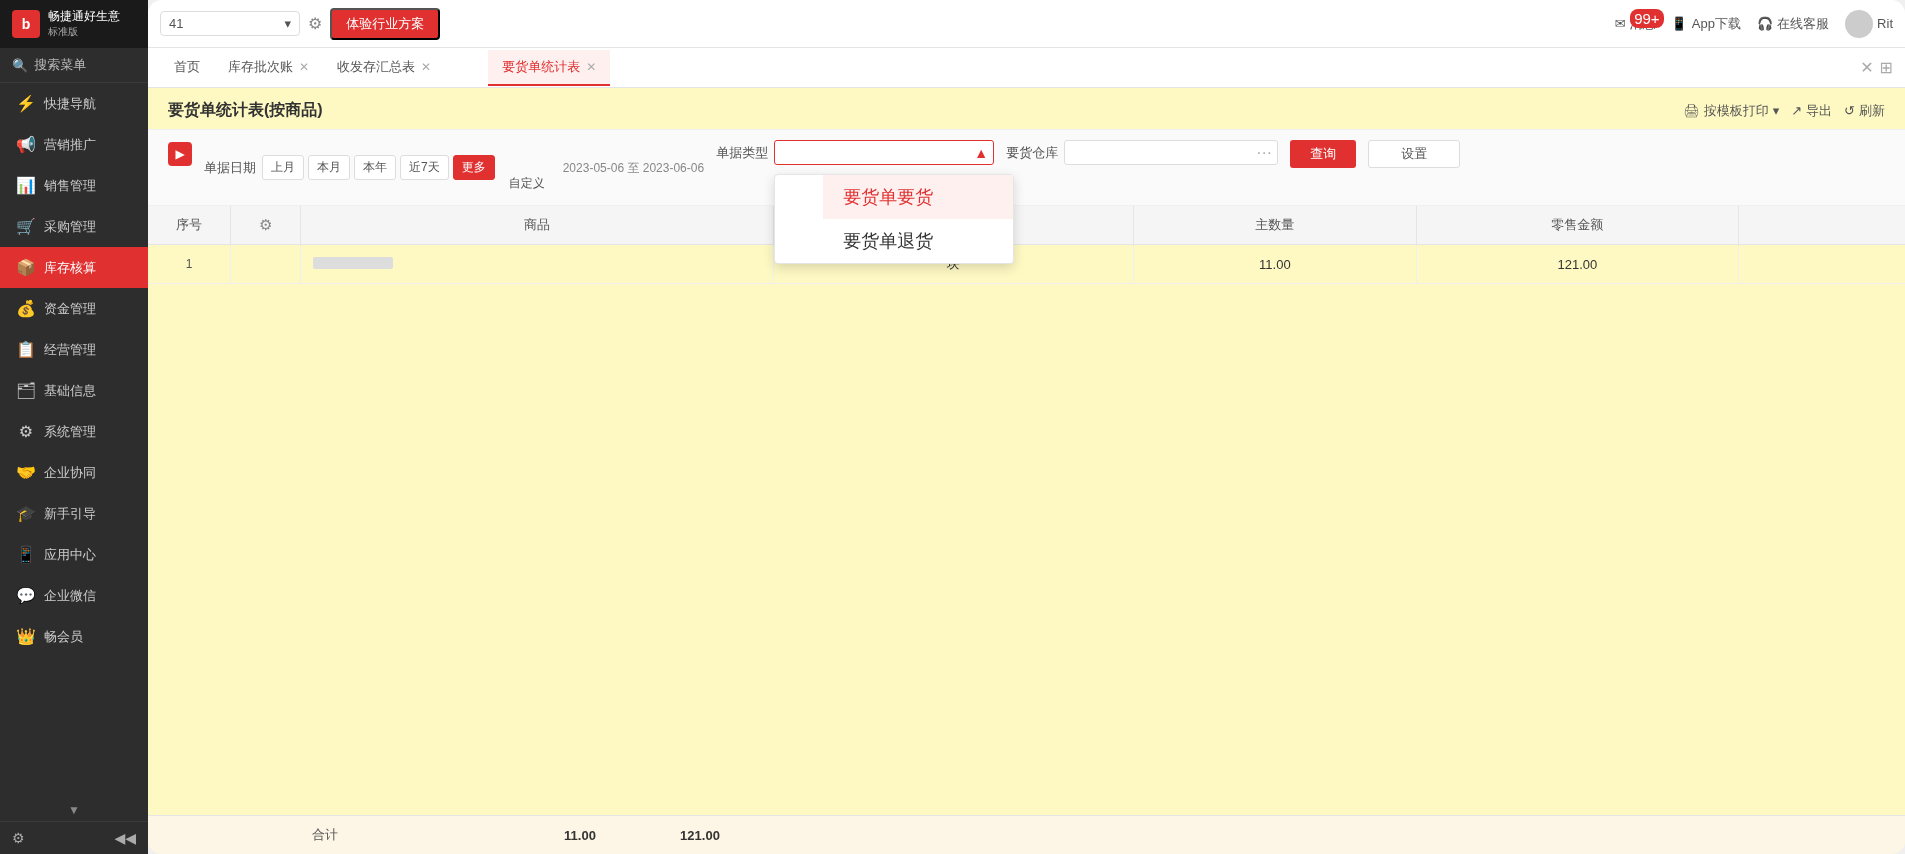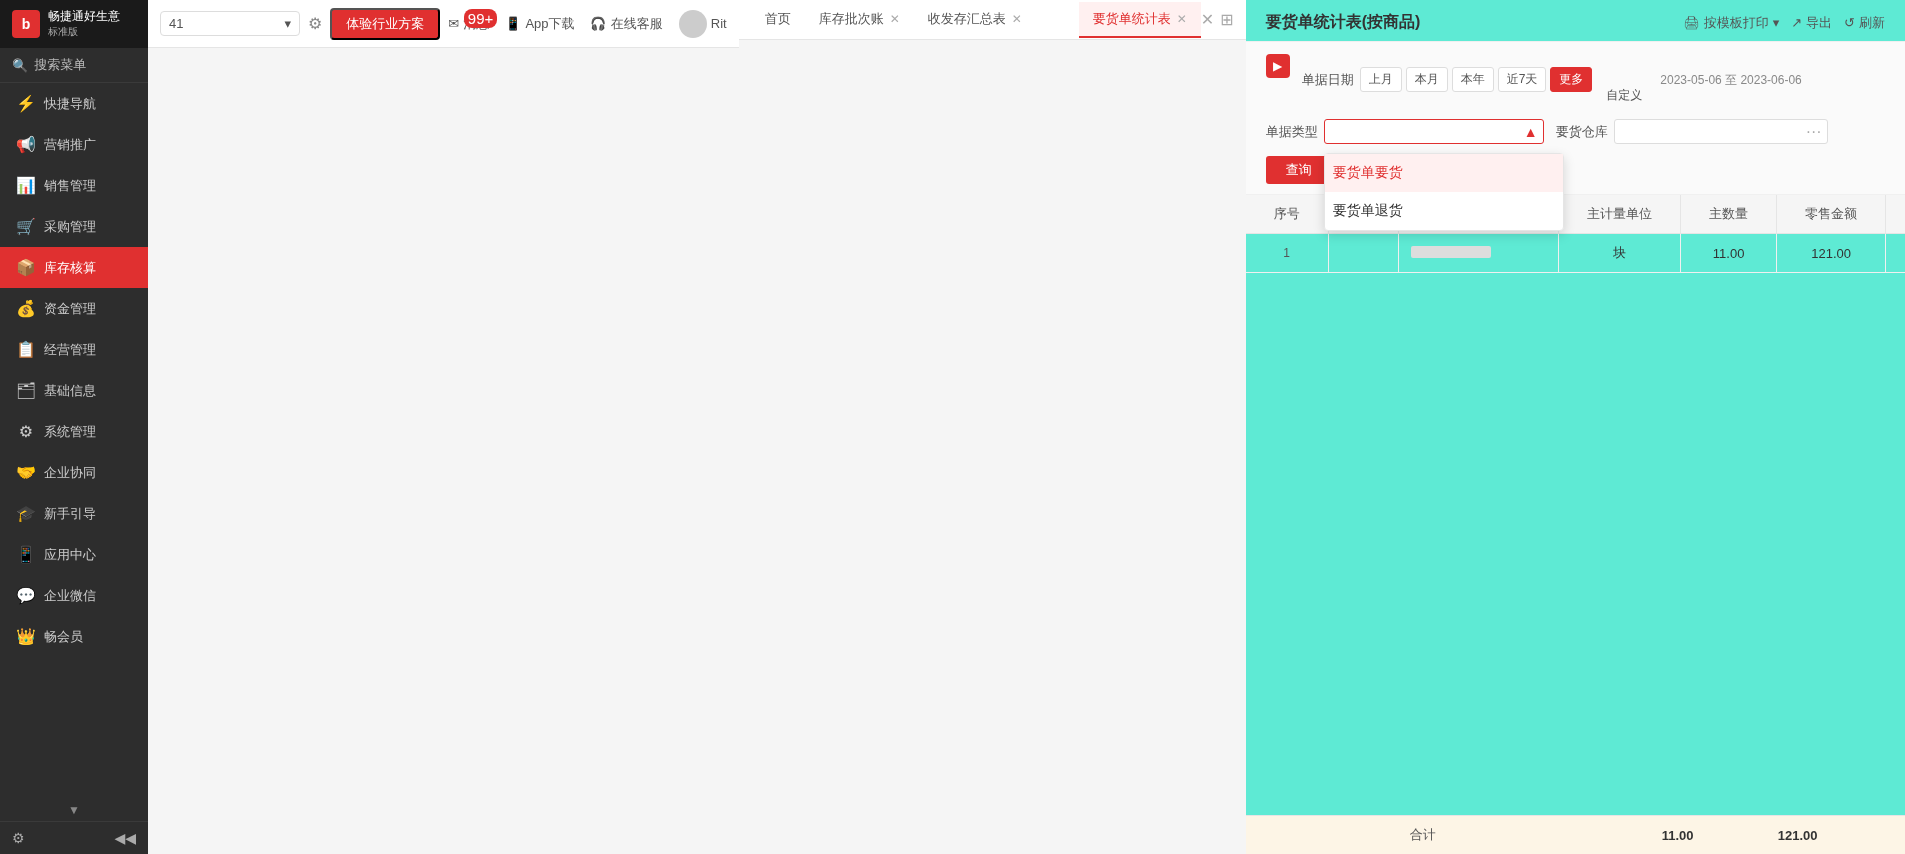--- a/index.html
+++ b/index.html
@@ -70,23 +70,24 @@
     .sidebar-footer-btn {
       color: #aaa;
       cursor: pointer;
       font-size: 14px;
     }
 
     
     .main {
       flex: 1;
       display: flex;
-      flex-direction: row;
+      flex-direction: column;
       background: #f5f5f5;
       overflow: hidden;
+      border-radius: 14px;
     }
 
     
     .topbar {
       background: #fff;
       height: 48px;
       display: flex;
       align-items: center;
       padding: 0 12px;
       border-bottom: 1px solid #e5e5e5;
@@ -191,21 +192,21 @@
     .tab-window-btn {
       font-size: 16px;
       color: #aaa;
       cursor: pointer;
     }
 
     
     .content {
       flex: 1;
       overflow-y: auto;
-      background: #5eead4;
+      background: #fef9c3;
       display: flex;
       flex-direction: column;
     }
 
     
     .page-header {
       display: flex;
       align-items: center;
       justify-content: space-between;
       padding: 12px 20px 8px 20px;
@@ -367,24 +368,25 @@
       left: 0;
       background: #fff;
       border: 1px solid #e5e5e5;
       border-radius: 4px;
       box-shadow: 0 4px 12px rgba(0,0,0,0.15);
       min-width: 260px;
       z-index: 100;
       margin-top: 2px;
     }
     .dropdown-item {
-      padding: 10px 8px;
-      font-size: 14px;
+      padding: 10px 20px;
+      font-size: 18px;
       color: #333;
       cursor: pointer;
+      margin-left: 48px;
     }
     .dropdown-item.selected { background: #fff0f0; color: #e03030; }
 
     
     .table-wrap {
       flex: 1;
       overflow: auto;
       padding: 0;
     }
     table {

